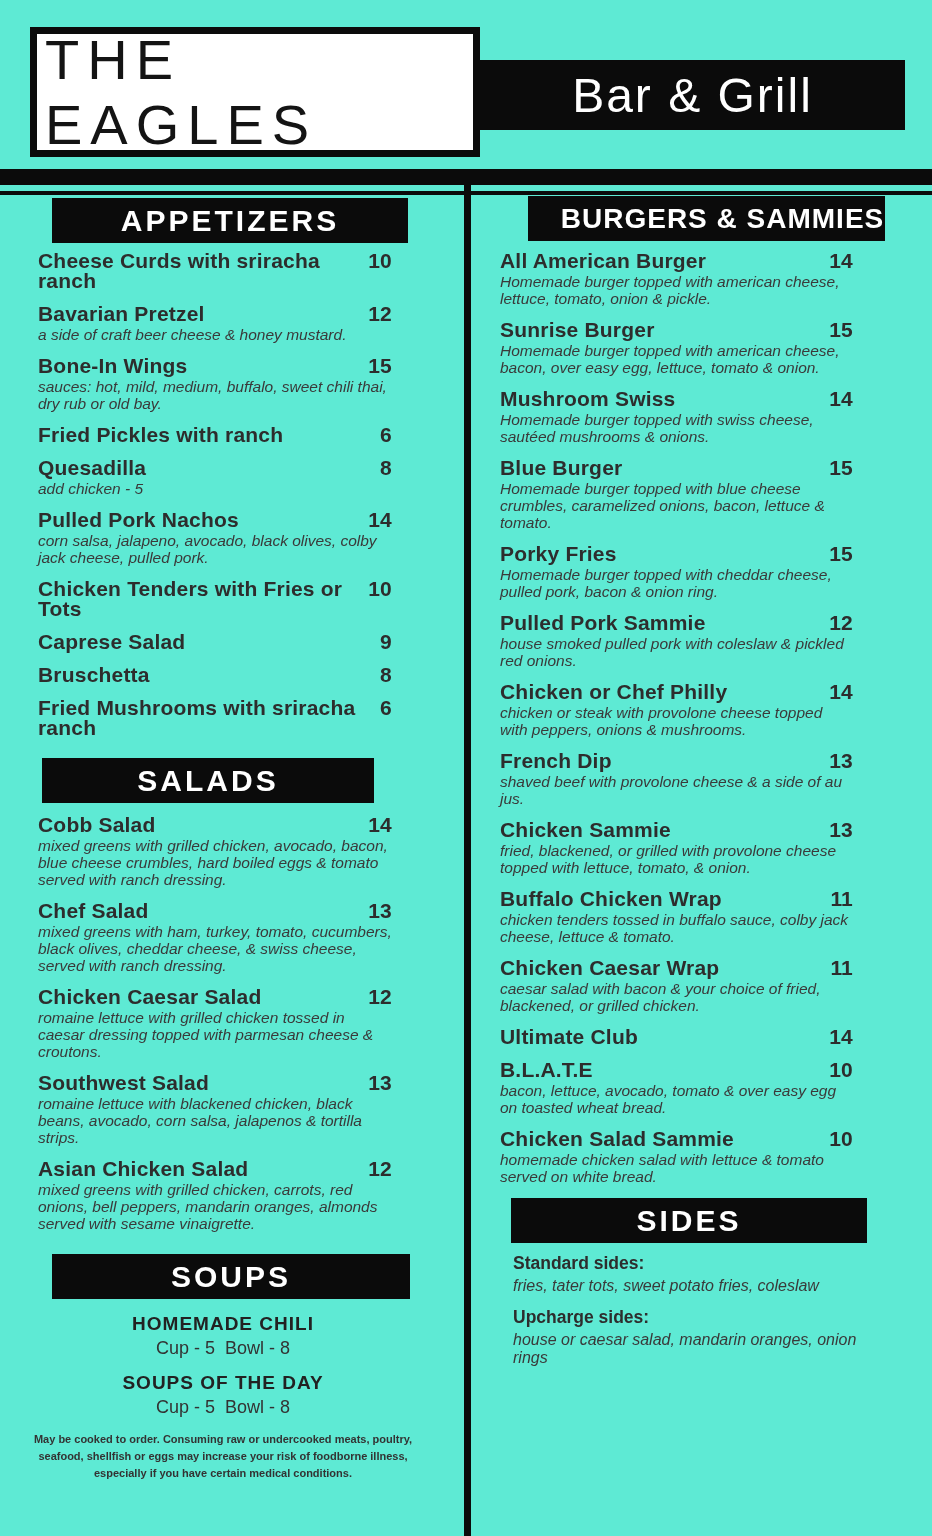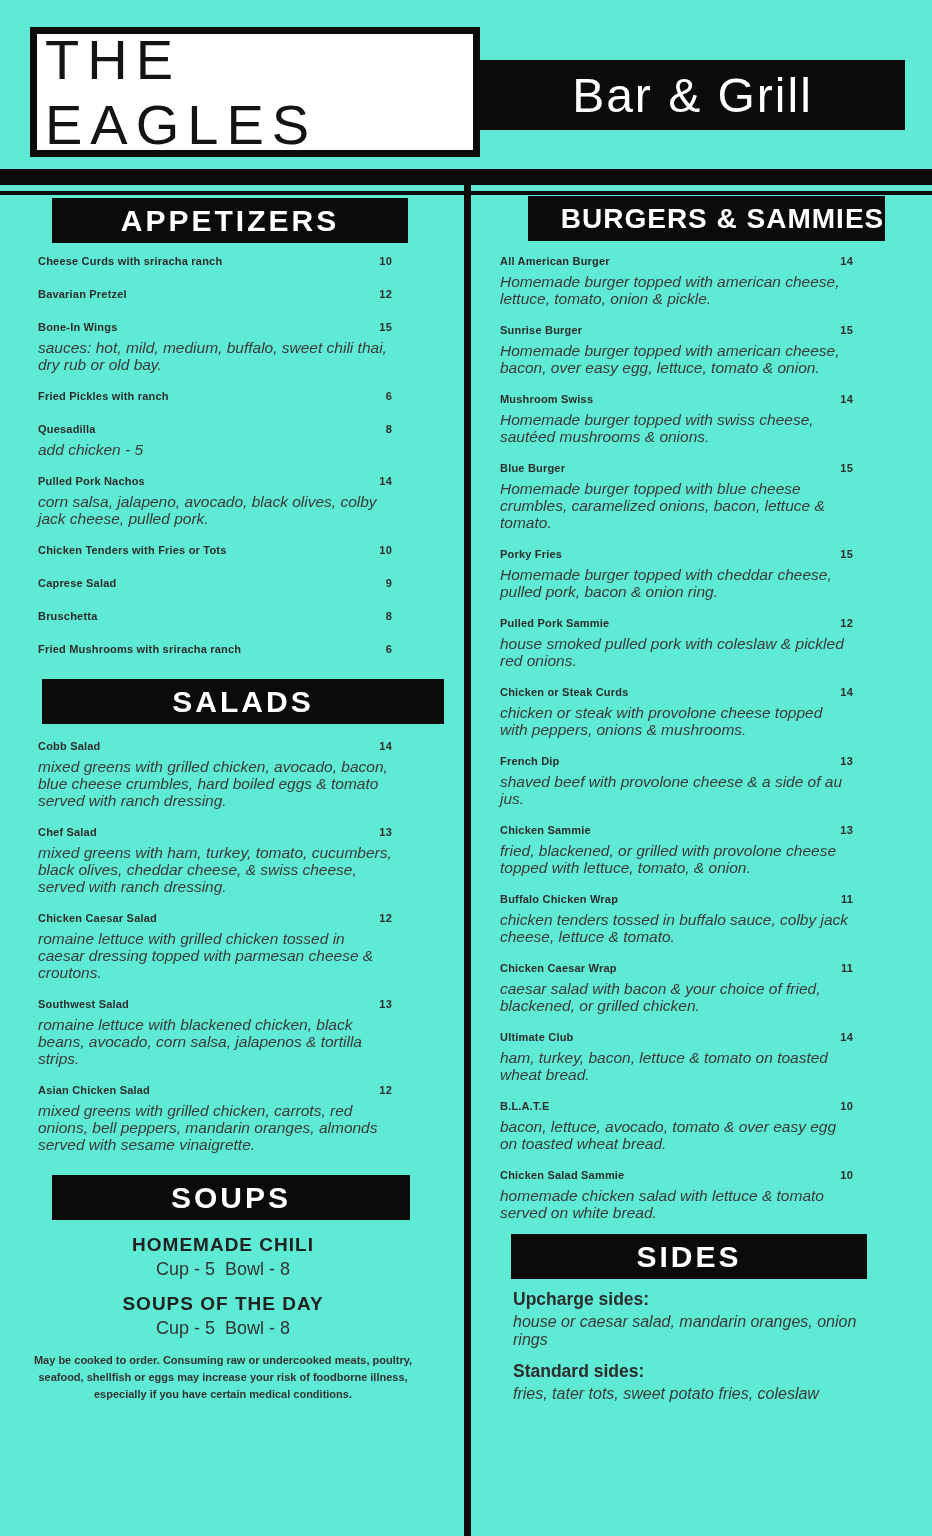--- a/index.html
+++ b/index.html
@@ -31,34 +31,34 @@
   .col-right { position:absolute; left:500px; top:196px; width:368px; }
 
   
   .hdr {
     background:#0b0b0b; color:#ffffff; font-weight:bold; font-size:30px;
     letter-spacing:3px; height:45px; display:flex; align-items:center;
     justify-content:center; margin-bottom:10px;
   }
   .hdr-appetizers { margin-left:14px; width:356px; margin-bottom:8px; }
   .section-salads { margin-top:20px; }
-  .hdr-salads     { margin-left:4px;  width:402px; margin-bottom:12px; }
+  .hdr-salads     { margin-left:4px;  width:332px; margin-bottom:12px; }
   .section-soups  { margin-top:22px; }
   .hdr-soups      { margin-left:14px; width:358px; margin-bottom:14px; }
   .hdr-burgers    { margin-left:28px; width:357px; font-size:28px; letter-spacing:1px;padding-left:32px; }
   .section-sides  { margin-top:6px; }
   .hdr-sides      { margin-left:11px; width:356px; }
 
   
   .item { margin-bottom:13px; }
   .col-left  .item { padding-right:16px; }
   .col-right .item { padding-right:15px; }
   .item-head {
     display:flex; justify-content:space-between; align-items:baseline;
-    font-weight:bold; font-size:11px; line-height:20px; color:#2d2d2d; letter-spacing:0.2px;
+    font-weight:bold; font-size:21px; line-height:20px; color:#2d2d2d; letter-spacing:0.2px;
   }
   .item-price { margin-left:8px; }
   .item-desc {
     font-style:italic; font-size:15.5px; line-height:17px; margin-top:2px; color:#3a3a3a;
   }
   .item-desc:empty { display:none; }
 
   
   .soups-body { text-align:center; }
   .soup-entry { margin-bottom:13px; }
@@ -100,20 +100,21 @@
             <span class="item-name">Cheese Curds with sriracha ranch</span>
             <span class="item-price">10</span>
           </div>
 
       </div>
       <div class="item">
         <div class="item-head">
             <span class="item-name">Bavarian Pretzel</span>
             <span class="item-price">12</span>
           </div>
+        <div class="item-desc">a side of craft beer cheese &amp; honey mustard.</div>
       </div>
       <div class="item">
         <div class="item-head">
             <span class="item-name">Bone-In Wings</span>
             <span class="item-price">15</span>
           </div>
         <div class="item-desc">sauces: hot, mild, medium, buffalo, sweet chili thai, dry rub or old bay.</div>
       </div>
       <div class="item">
         <div class="item-head">
@@ -275,21 +276,21 @@
       </div>
       <div class="item">
         <div class="item-head">
             <span class="item-name">Pulled Pork Sammie</span>
             <span class="item-price">12</span>
           </div>
         <div class="item-desc">house smoked pulled pork with coleslaw &amp; pickled red onions.</div>
       </div>
       <div class="item">
         <div class="item-head">
-            <span class="item-name">Chicken or Steak Curds</span>
+            <span class="item-name">Chicken or Chef Philly</span>
             <span class="item-price">14</span>
           </div>
         <div class="item-desc">chicken or steak with provolone cheese topped with peppers, onions &amp; mushrooms.</div>
       </div>
       <div class="item">
         <div class="item-head">
             <span class="item-name">French Dip</span>
             <span class="item-price">13</span>
           </div>
         <div class="item-desc">shaved beef with provolone cheese &amp; a side of au jus.</div>
@@ -313,21 +314,20 @@
             <span class="item-name">Chicken Caesar Wrap</span>
             <span class="item-price">11</span>
           </div>
         <div class="item-desc">caesar salad with bacon &amp; your choice of fried, blackened, or grilled chicken.</div>
       </div>
       <div class="item">
         <div class="item-head">
             <span class="item-name">Ultimate Club</span>
             <span class="item-price">14</span>
           </div>
-        <div class="item-desc">ham, turkey, bacon, lettuce &amp; tomato on toasted wheat bread.</div>
       </div>
       <div class="item">
         <div class="item-head">
             <span class="item-name">B.L.A.T.E</span>
             <span class="item-price">10</span>
           </div>
         <div class="item-desc">bacon, lettuce, avocado, tomato &amp; over easy egg on toasted wheat bread.</div>
       </div>
       <div class="item">
         <div class="item-head">
@@ -336,23 +336,23 @@
           </div>
         <div class="item-desc">homemade chicken salad with lettuce &amp; tomato served on white bread.</div>
       </div>
     </div>
 
     <div class="section section-sides">
       <div class="hdr hdr-sides">
         <span>SIDES</span>
       </div>
       <div class="side-group">
+        <div class="side-name">Standard sides:</div>
+        <div class="side-desc">fries, tater tots, sweet potato fries, coleslaw</div>
+      </div>
+      <div class="side-group">
         <div class="side-name">Upcharge sides:</div>
         <div class="side-desc">house or caesar salad, mandarin oranges, onion rings</div>
       </div>
-      <div class="side-group">
-        <div class="side-name">Standard sides:</div>
-        <div class="side-desc">fries, tater tots, sweet potato fries, coleslaw</div>
-      </div>
     </div>
 
   </div>
 </div>
 
 </body></html>

